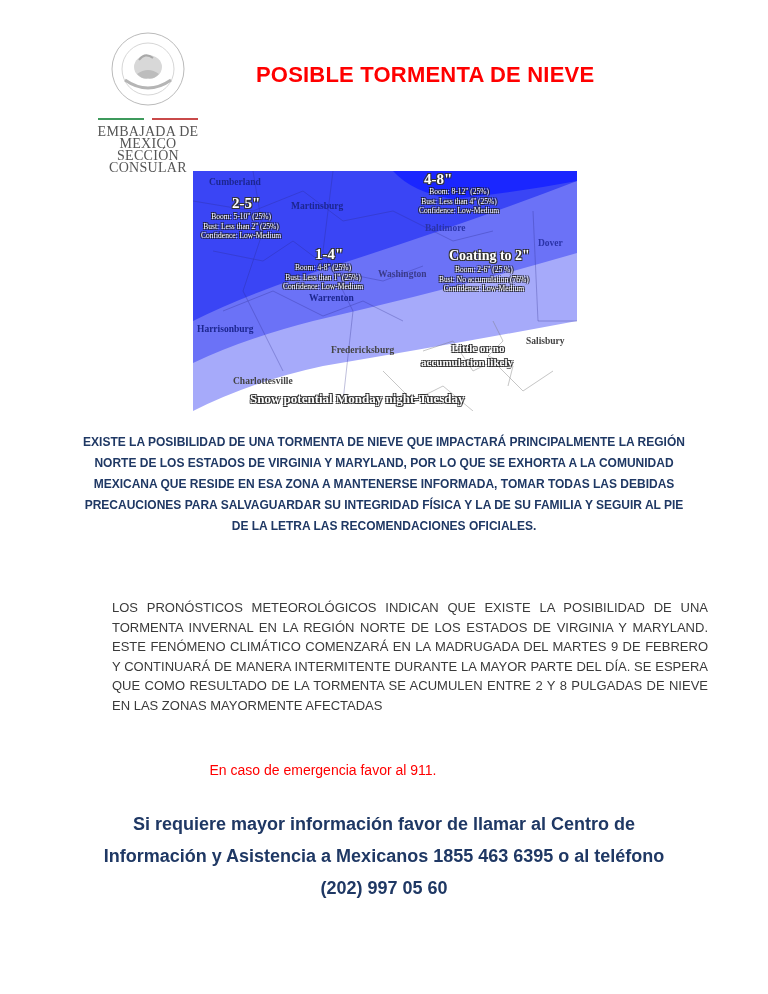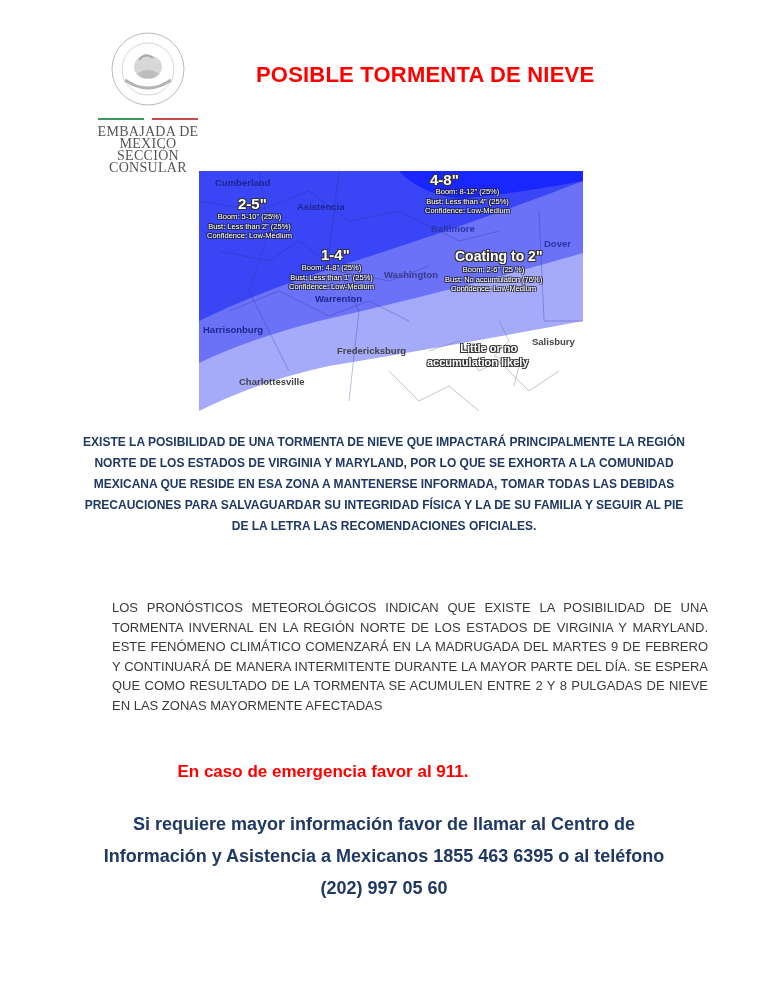--- a/index.html
+++ b/index.html
@@ -4,28 +4,28 @@
 <style>
   html, body { margin: 0; padding: 0; background: #ffffff; }
   body { width: 768px; height: 994px; position: relative; overflow: hidden; font-family: "Liberation Sans", sans-serif; }
   .logo { position: absolute; left: 88px; top: 30px; width: 120px; text-align: center; }
   .seal { width: 78px; height: 78px; margin: 0 auto; position: relative; }
   .seal svg { width: 78px; height: 78px; }
   .flagline { display: flex; justify-content: center; gap: 8px; margin-top: 10px; }
   .flagline span { display: block; width: 46px; height: 2px; }
   .logo-text { font-family: "Liberation Serif", serif; font-size: 14px; color: #555; letter-spacing: 0.3px; line-height: 12px; margin-top: 6px; }
   .title { position: absolute; left: 256px; top: 62px; font-size: 22px; font-weight: bold; color: #ff0000; letter-spacing: 0.2px; }
-  .map { position: absolute; left: 199px; top: 171px; width: 384px; height: 240px; overflow: hidden; background: #ffffff; }
+  .map { position: absolute; left: 193px; top: 171px; width: 384px; height: 240px; overflow: hidden; background: #ffffff; font-family: Liberation Serif, serif; }
   .map svg { position: absolute; left: 0; top: 0; }
   .mlabel { position: absolute; font-weight: bold; color: #fff; text-shadow: -1px -1px 0 #333, 1px -1px 0 #333, -1px 1px 0 #333, 1px 1px 0 #333; white-space: nowrap; }
   .mcity { position: absolute; font-weight: bold; white-space: nowrap; font-size: 9.5px; }
   .mdetail { position: absolute; font-size: 7.5px; color: #fff; text-shadow: -1px -1px 0 #222, 1px -1px 0 #222, -1px 1px 0 #222, 1px 1px 0 #222; white-space: nowrap; line-height: 9.5px; text-align: center; }
   .intro { position: absolute; left: 82px; top: 432px; width: 604px; text-align: center; font-size: 12px; font-weight: bold; color: #1f3864; line-height: 21px; }
   .body-p { position: absolute; left: 87px; top: 598px; width: 596px; text-align: justify; font-size: 13px; color: #3a3a3a; line-height: 19.5px; text-align-last: left; margin-left: 25px; }
-  .emergency { position: absolute; left: 0; width: 646px; top: 762px; text-align: center; font-size: 17px; font-weight: bold; color: #ff0000; }
+  .emergency { position: absolute; left: 0; width: 646px; top: 762px; text-align: center; font-size: 14px; font-weight: normal; color: #ff0000; }
   .contact { position: absolute; left: 90px; width: 588px; top: 808px; text-align: center; font-size: 18px; font-weight: bold; color: #1f3864; line-height: 32px; }
 </style>
 </head>
 <body>
 
 <div class="logo">
   <div class="seal">
     <svg viewBox="0 0 78 78">
       <circle cx="39" cy="39" r="36" fill="none" stroke="#bbb" stroke-width="1"></circle>
       <circle cx="39" cy="39" r="26" fill="none" stroke="#ccc" stroke-width="0.8"></circle>
@@ -63,21 +63,21 @@
       <path d="M340 40 L345 150 L384 150"></path>
     </g>
     <g fill="none" stroke="#777" stroke-width="0.6" opacity="0.7">
       <path d="M230 180 L260 170 L280 200 L300 190 L330 220 L360 200"></path>
       <path d="M190 200 L220 230 L250 215 L280 240"></path>
       <path d="M300 150 L310 170 L295 185 L320 195 L315 215"></path>
     </g>
   </svg>
 
   <div class="mcity" style="left:16px;top:6px;color:#1c2690;">Cumberland</div>
-  <div class="mcity" style="left:98px;top:30px;color:#1c2690;">Asistencia</div>
+  <div class="mcity" style="left:98px;top:30px;color:#1c2690;">Martinsburg</div>
   <div class="mcity" style="left:232px;top:52px;color:#2a33a8;">Baltimore</div>
   <div class="mcity" style="left:345px;top:67px;color:#2a33a8;">Dover</div>
   <div class="mcity" style="left:185px;top:98px;color:#3a3a8a;">Washington</div>
   <div class="mcity" style="left:116px;top:122px;color:#1c2690;">Warrenton</div>
   <div class="mcity" style="left:4px;top:153px;color:#1c2690;">Harrisonburg</div>
   <div class="mcity" style="left:138px;top:174px;color:#444;">Fredericksburg</div>
   <div class="mcity" style="left:333px;top:165px;color:#444;">Salisbury</div>
   <div class="mcity" style="left:40px;top:205px;color:#444;">Charlottesville</div>
 
   <div class="mlabel" style="left:231px;top:0px;font-size:15px;">4-8"</div>
@@ -106,20 +106,21 @@
     <div>Boom: 2-6" (25 %)</div>
     <div>Bust: No accumulation (76%)</div>
     <div>Confidence: Low-Medium</div>
   </div>
 
   <div class="mlabel" style="left:228px;top:170px;font-size:11px;text-align:center;line-height:14px;">
     <div style="padding-left:22px;">Little or no</div>
     <div>accumulation likely</div>
   </div>
 
+  <div class="mlabel" style="left:57px;top:220px;font-size:13px;">Snow potential Monday night-Tuesday</div>
 </div>
 
 <div class="intro">EXISTE LA POSIBILIDAD DE UNA TORMENTA DE NIEVE QUE IMPACTARÁ PRINCIPALMENTE LA REGIÓN NORTE DE LOS ESTADOS DE VIRGINIA Y MARYLAND, POR LO QUE SE EXHORTA A LA COMUNIDAD MEXICANA QUE RESIDE EN ESA ZONA A MANTENERSE INFORMADA, TOMAR TODAS LAS DEBIDAS PRECAUCIONES PARA SALVAGUARDAR SU INTEGRIDAD FÍSICA Y LA DE SU FAMILIA Y SEGUIR AL PIE DE LA LETRA LAS RECOMENDACIONES OFICIALES.</div>
 
 <div class="body-p">LOS PRONÓSTICOS METEOROLÓGICOS INDICAN QUE EXISTE LA POSIBILIDAD DE UNA TORMENTA INVERNAL EN LA REGIÓN NORTE DE LOS ESTADOS DE VIRGINIA Y MARYLAND. ESTE FENÓMENO CLIMÁTICO COMENZARÁ EN LA MADRUGADA DEL MARTES 9 DE FEBRERO Y CONTINUARÁ DE MANERA INTERMITENTE DURANTE LA MAYOR PARTE DEL DÍA. SE ESPERA QUE COMO RESULTADO DE LA TORMENTA SE ACUMULEN ENTRE 2 Y 8 PULGADAS DE NIEVE EN LAS ZONAS MAYORMENTE AFECTADAS</div>
 
 <div class="emergency">En caso de emergencia favor al 911.</div>
 
 <div class="contact">Si requiere mayor información favor de llamar al Centro de Información y Asistencia a Mexicanos 1855 463 6395 o al teléfono (202) 997 05 60</div>
 

